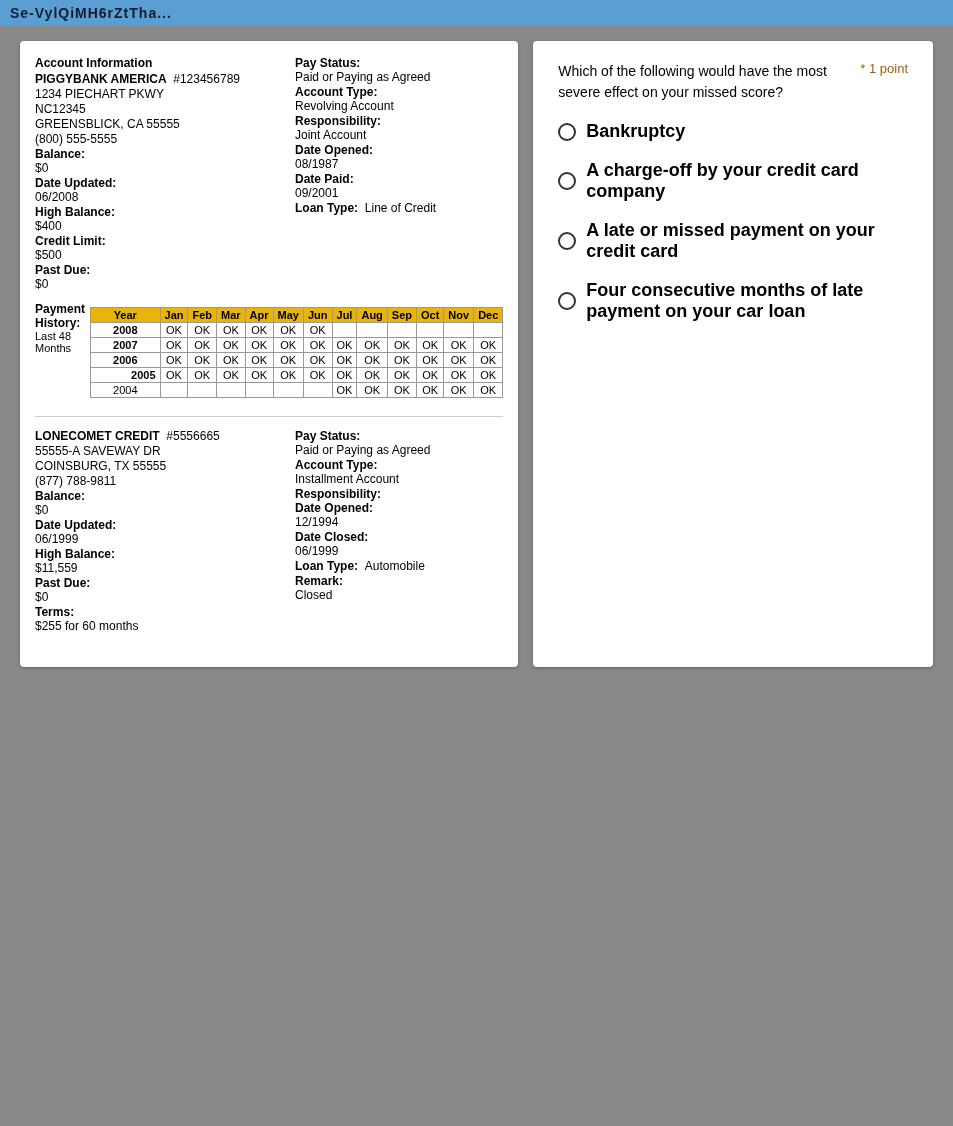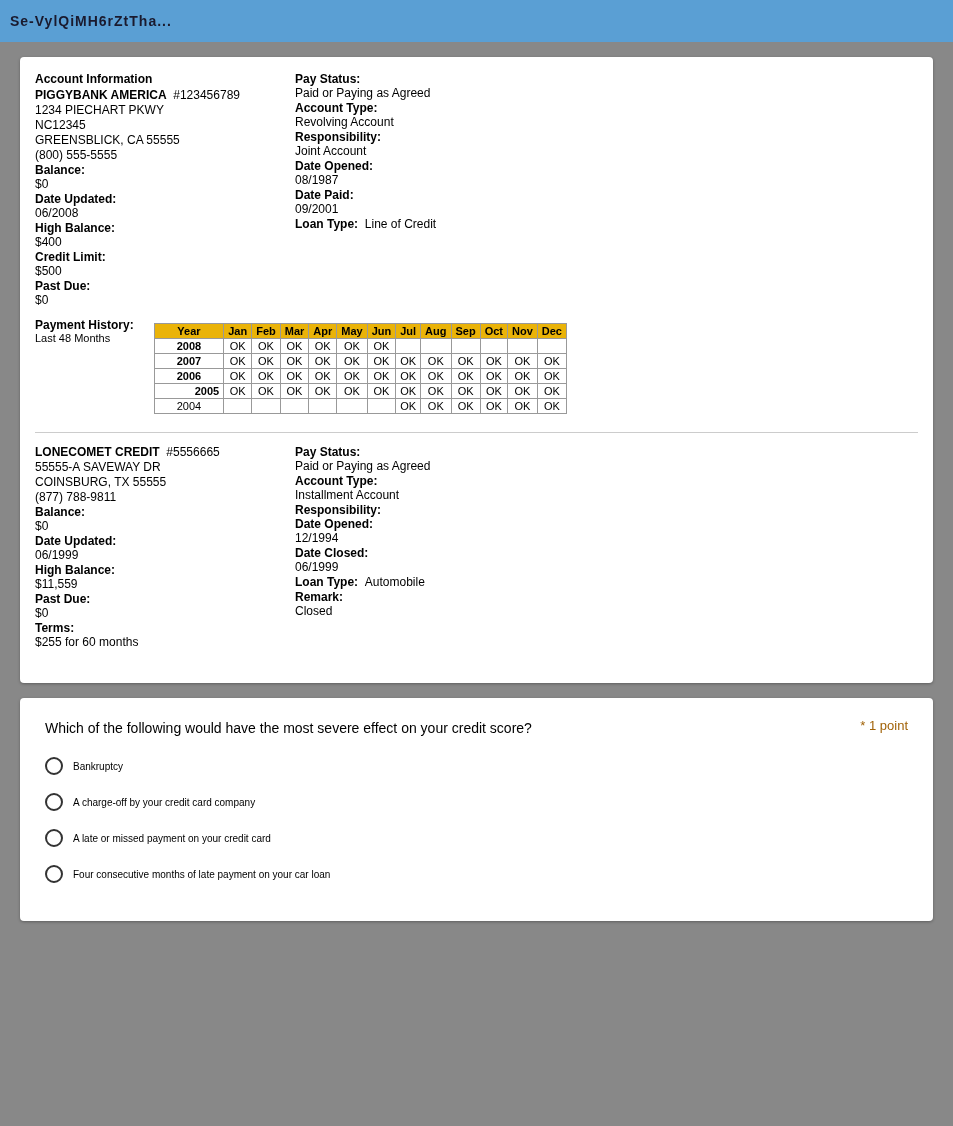--- a/index.html
+++ b/index.html
@@ -6,37 +6,37 @@
     body {
       background: #888;
       font-family: Arial, sans-serif;
       font-size: 13px;
       min-height: 1126px;
       width: 953px;
     }
 
     .top-bar {
       background: #5a9fd4;
-      height: 42px;
+      height: 26px;
       width: 100%;
       display: flex;
       align-items: center;
       padding: 0 10px;
     }
     .top-bar-title {
       color: #1a1a2e;
       font-size: 14px;
       font-weight: bold;
       letter-spacing: 1px;
     }
 
     .main-container {
       padding: 15px 20px;
       display: flex;
-      flex-direction: column;
+      flex-direction: row;
       gap: 15px;
     }
 
     .credit-card {
       background: white;
       border-radius: 4px;
       padding: 15px;
       box-shadow: 0 1px 3px rgba(0,0,0,0.3);
     }
 
@@ -150,21 +150,22 @@
     .radio-circle {
       width: 18px;
       height: 18px;
       border-radius: 50%;
       border: 2px solid #333;
       flex-shrink: 0;
       background: white;
     }
 
     .option-label {
-      font-size: 10px;
+      font-size: 18px;
+      font-weight: bold;
     }
   </style>
 </head>
 <body>
 
 <div class="top-bar">
   <span class="top-bar-title">Se-VylQiMH6rZtTha...</span>
 </div>
 
 <div class="main-container">
@@ -208,21 +209,21 @@
           <div class="acct-label">Date Paid:</div>
           <div class="acct-value">09/2001</div>
           <div class="acct-value">
             <span class="acct-label">Loan Type:</span>
             &nbsp;<span>Line of Credit</span>
           </div>
         </div>
       </div>
 
       <div class="payment-section">
-        <div style="display:flex; gap:20px; align-items:flex-start;">
+        <div style="display:flex; gap:5px; align-items:flex-start;">
           <div>
             <div class="payment-title">Payment History:</div>
             <div class="payment-subtitle">Last 48 Months</div>
           </div>
           <table class="payment-table">
             <thead>
               <tr>
                 <th>Year</th>
                 <th>Jan</th>
                 <th>Feb</th>
@@ -360,21 +361,21 @@
           <div class="acct-label">Remark:</div>
           <div class="acct-value">Closed</div>
         </div>
       </div>
     </div>
 
   </div>
 
   <div class="question-card">
     <div class="question-header">
-      <div class="question-text">Which of the following would have the most severe effect on your credit score?</div>
+      <div class="question-text">Which of the following would have the most severe effect on your missed score?</div>
       <div class="question-points">* 1 point</div>
     </div>
 
     <div class="option-row">
       <div class="radio-circle"></div>
       <span class="option-label">Bankruptcy</span>
     </div>
 
     <div class="option-row">
       <div class="radio-circle"></div>

